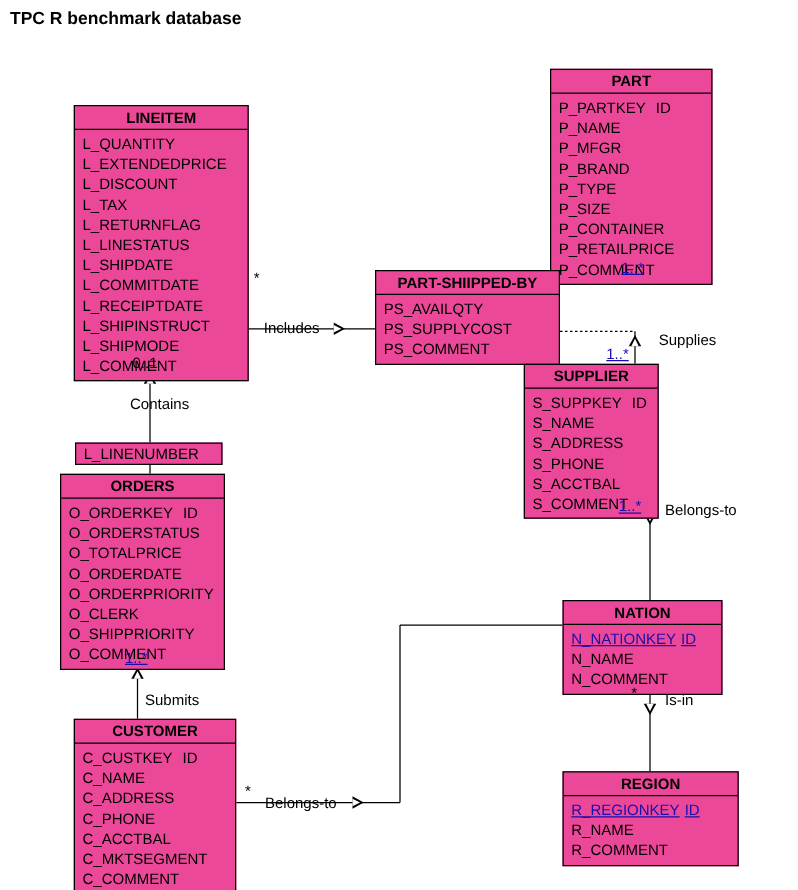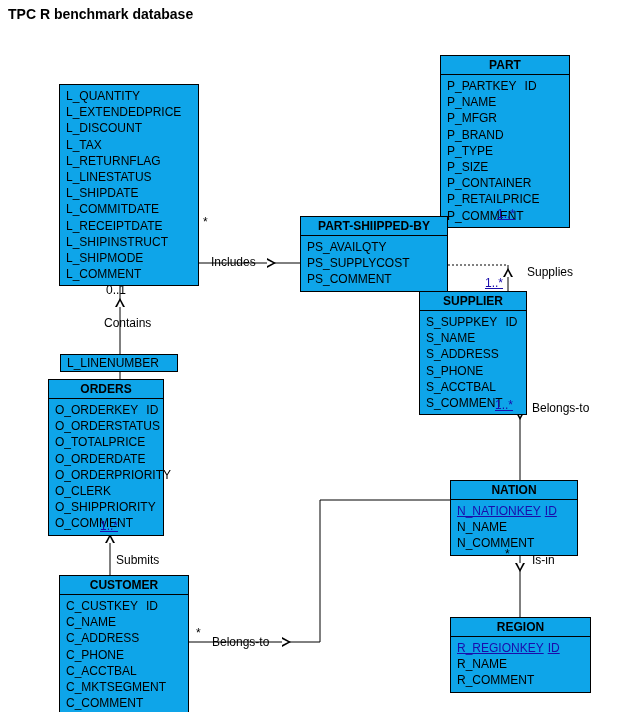--- a/index.html
+++ b/index.html
@@ -14,21 +14,21 @@
     position: relative;
   }
   .title {
     font-weight: bold;
     font-size: 14px;
     padding: 6px 8px;
   }
   .entity {
     position: absolute;
     border: 1px solid #000;
-    background: #0ea5e9;
+    background: #ec4899;
   }
   .entity-header {
     font-weight: bold;
     text-align: center;
     border-bottom: 1px solid #000;
     padding: 2px 4px;
   }
   .entity-body {
     padding: 3px 6px;
   }
@@ -112,20 +112,21 @@
 
 <span class="arrowhead arrow-right h-right" style="position:absolute; left:267px; top:258px"></span>
 <span class="arrowhead arrow-up h-up" style="position:absolute; left:115px; top:298px"></span>
 <span class="arrowhead arrow-up h-up" style="position:absolute; left:503px; top:268px"></span>
 <span class="arrowhead arrow-down h-down" style="position:absolute; left:515px; top:411px"></span>
 <span class="arrowhead arrow-down h-down" style="position:absolute; left:515px; top:563px"></span>
 <span class="arrowhead arrow-up h-up" style="position:absolute; left:105px; top:534px"></span>
 <span class="arrowhead arrow-right h-right" style="position:absolute; left:282px; top:637px"></span>
 
 <div class="entity" style="left:59px; top:84px; width:140px">
+  <div class="entity-header">LINEITEM</div>
   <div class="entity-body">
     <div class="attr-row"><span class="attr-name">L_QUANTITY</span></div>
     <div class="attr-row"><span class="attr-name">L_EXTENDEDPRICE</span></div>
     <div class="attr-row"><span class="attr-name">L_DISCOUNT</span></div>
     <div class="attr-row"><span class="attr-name">L_TAX</span></div>
     <div class="attr-row"><span class="attr-name">L_RETURNFLAG</span></div>
     <div class="attr-row"><span class="attr-name">L_LINESTATUS</span></div>
     <div class="attr-row"><span class="attr-name">L_SHIPDATE</span></div>
     <div class="attr-row"><span class="attr-name">L_COMMITDATE</span></div>
     <div class="attr-row"><span class="attr-name">L_RECEIPTDATE</span></div>
@@ -186,21 +187,21 @@
     <div class="attr-row"><span class="attr-name underline">R_REGIONKEY</span><span class="attr-id underline" style="margin-left:4px">ID</span></div>
     <div class="attr-row"><span class="attr-name">R_NAME</span></div>
     <div class="attr-row"><span class="attr-name">R_COMMENT</span></div>
   </div>
 </div>
 
 <div class="entity" style="left:60px; top:354px; width:118px">
   <div style="padding:1px 6px">L_LINENUMBER</div>
 </div>
 
-<div class="entity" style="left:48px; top:379px; width:116px">
+<div class="entity" style="left:48px; top:379px; width:132px">
   <div class="entity-header">ORDERS</div>
   <div class="entity-body">
     <div class="attr-row"><span class="attr-name">O_ORDERKEY</span><span class="attr-id">ID</span></div>
     <div class="attr-row"><span class="attr-name">O_ORDERSTATUS</span></div>
     <div class="attr-row"><span class="attr-name">O_TOTALPRICE</span></div>
     <div class="attr-row"><span class="attr-name">O_ORDERDATE</span></div>
     <div class="attr-row"><span class="attr-name">O_ORDERPRIORITY</span></div>
     <div class="attr-row"><span class="attr-name">O_CLERK</span></div>
     <div class="attr-row"><span class="attr-name">O_SHIPPRIORITY</span></div>
     <div class="attr-row"><span class="attr-name">O_COMMENT</span></div>

